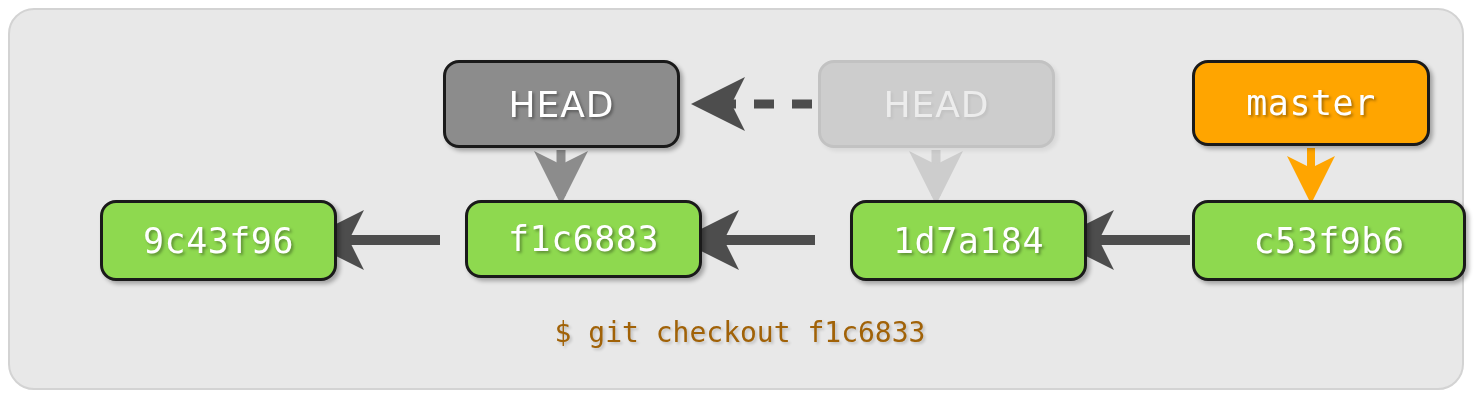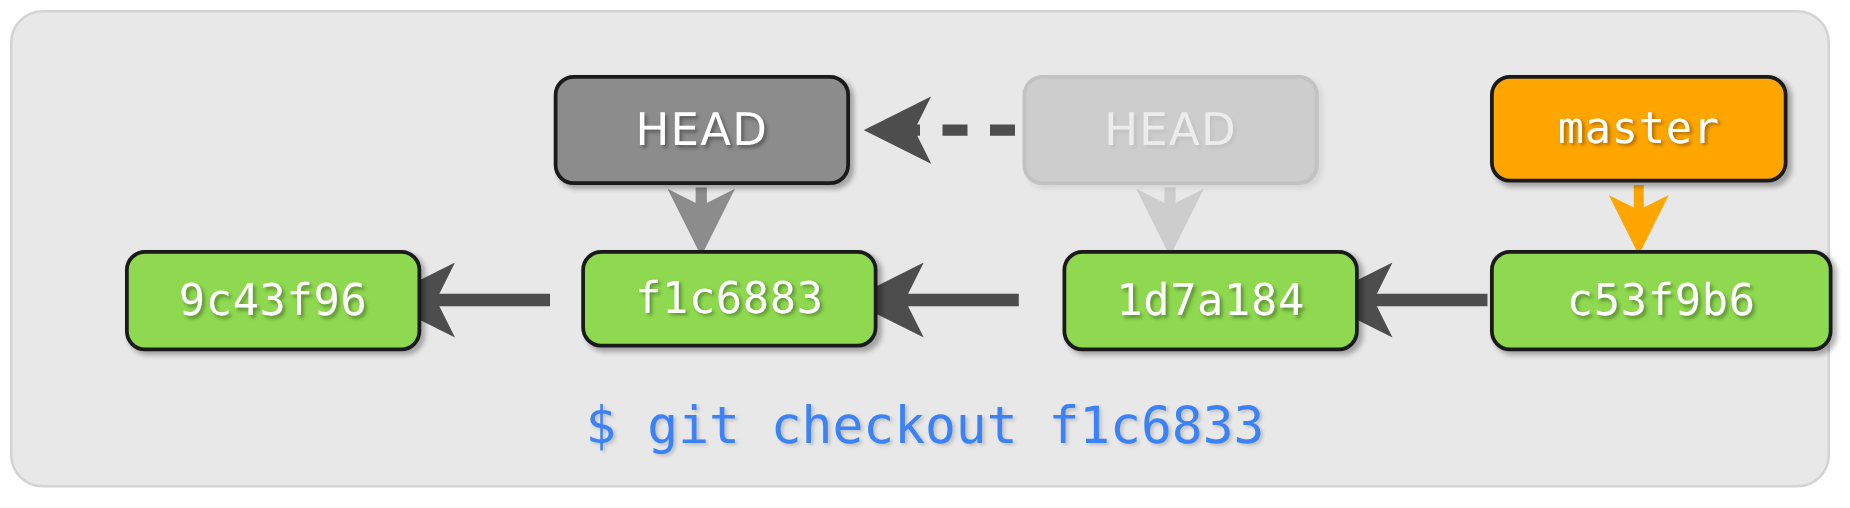--- a/index.html
+++ b/index.html
@@ -97,22 +97,22 @@
   }
 
   
   .command-text {
     position: absolute;
     left: 0;
     top: 316px;
     width: 1480px;
     text-align: center;
     font-family: "DejaVu Sans Mono", monospace;
-    font-size: 41px;
-    color: #3b82f6;
+    font-size: 28px;
+    color: #a16207;
     text-shadow: 2px 2px 3px rgba(0,0,0,0.18);
     user-select: none;
   }
 </style>
 </head>
 <body>
 
 <div id="diagram-root">
 
   <div class="panel"></div>

